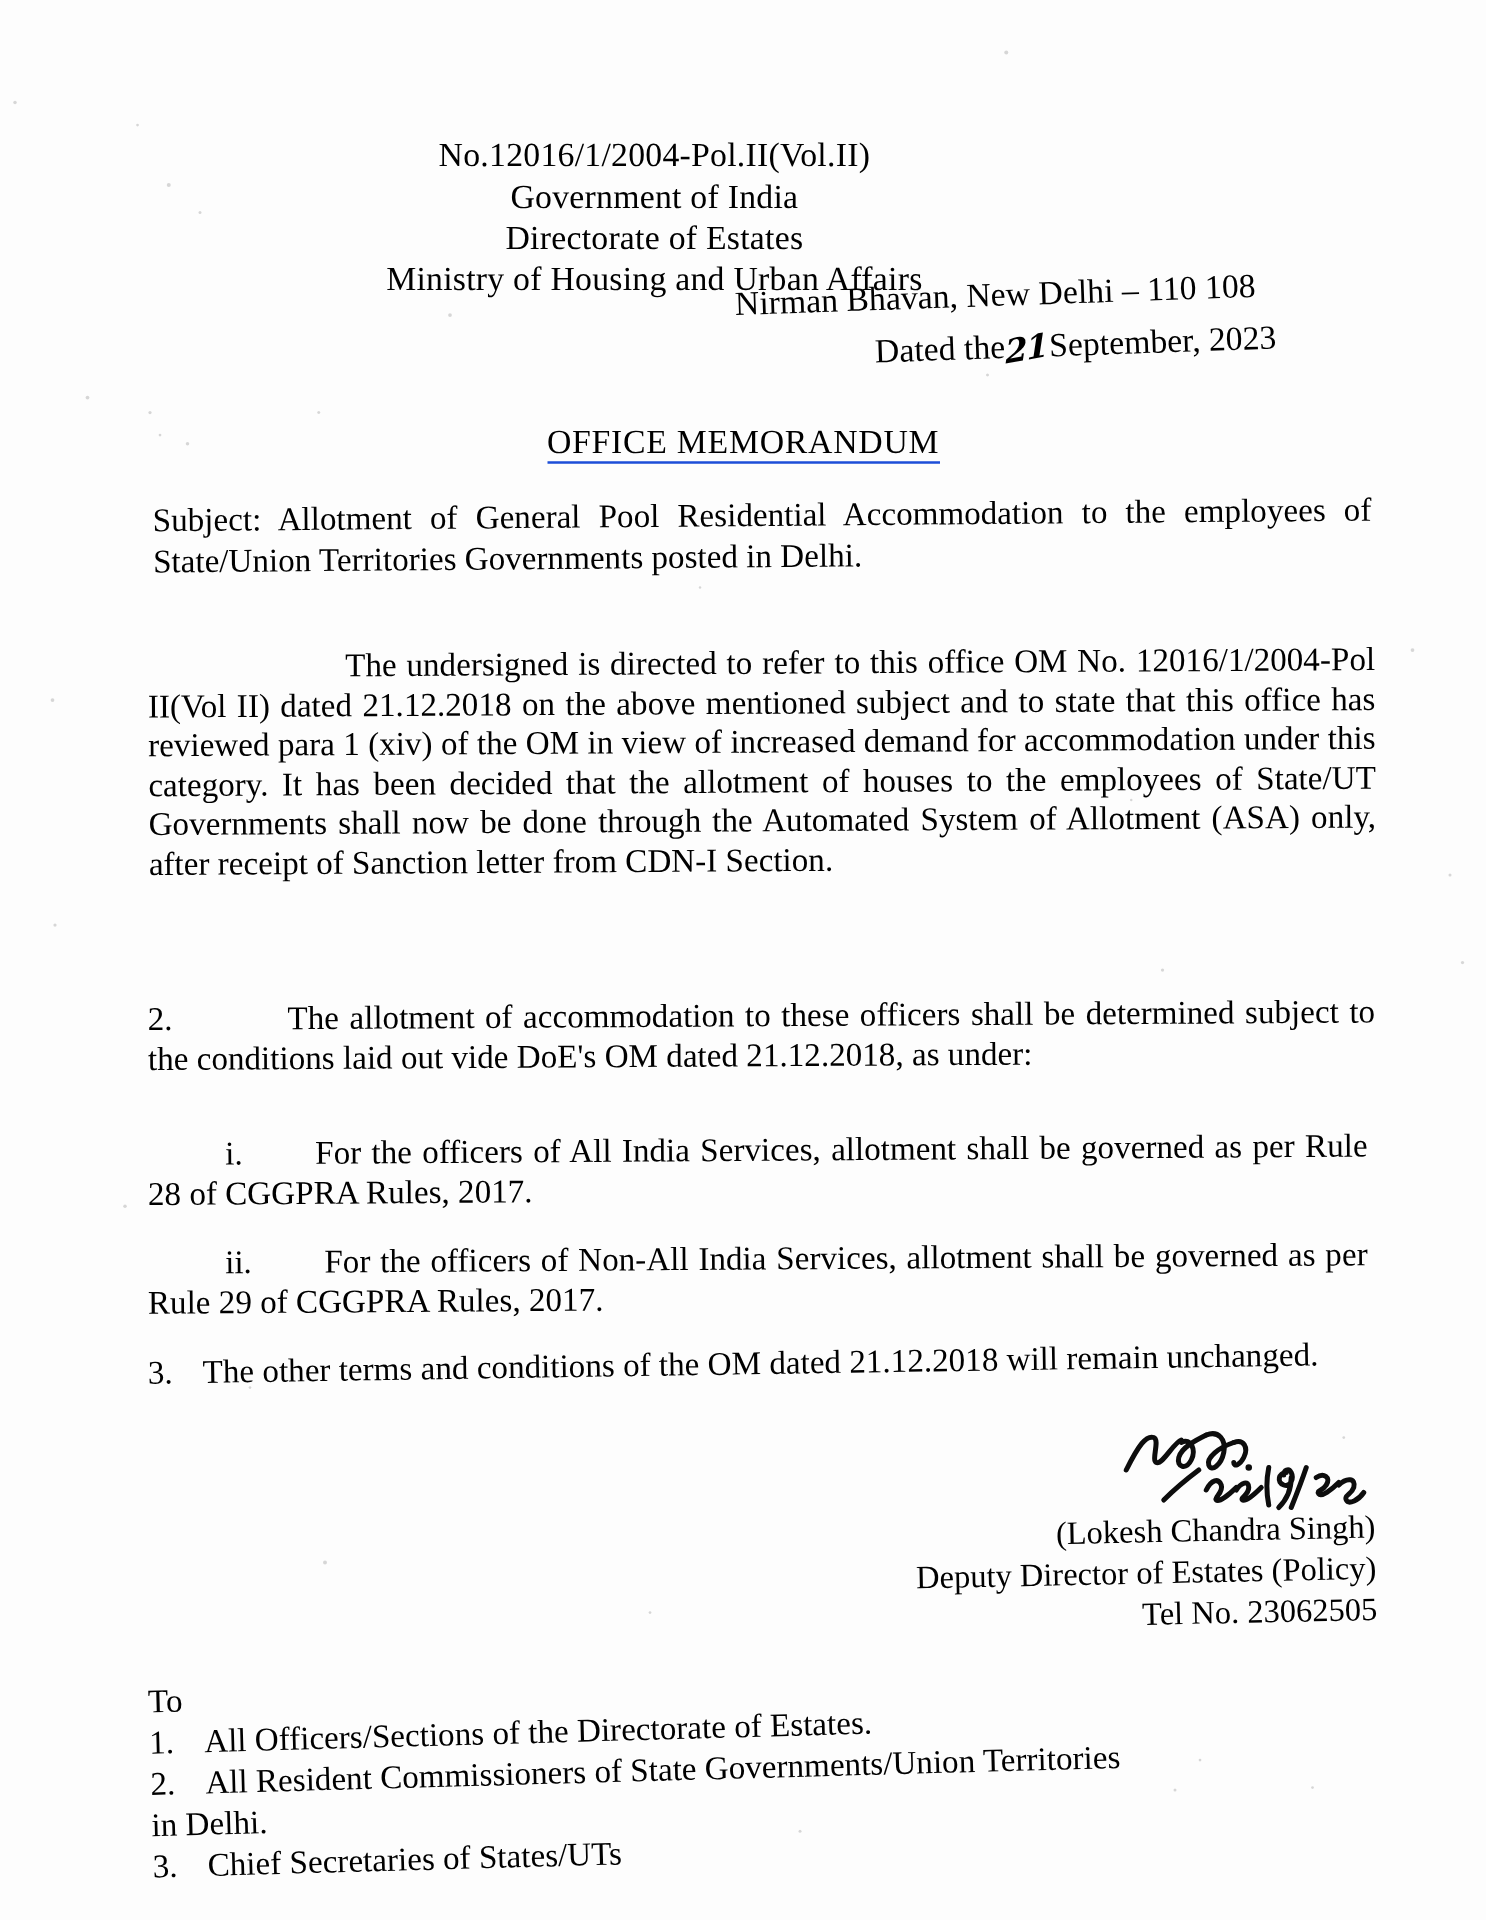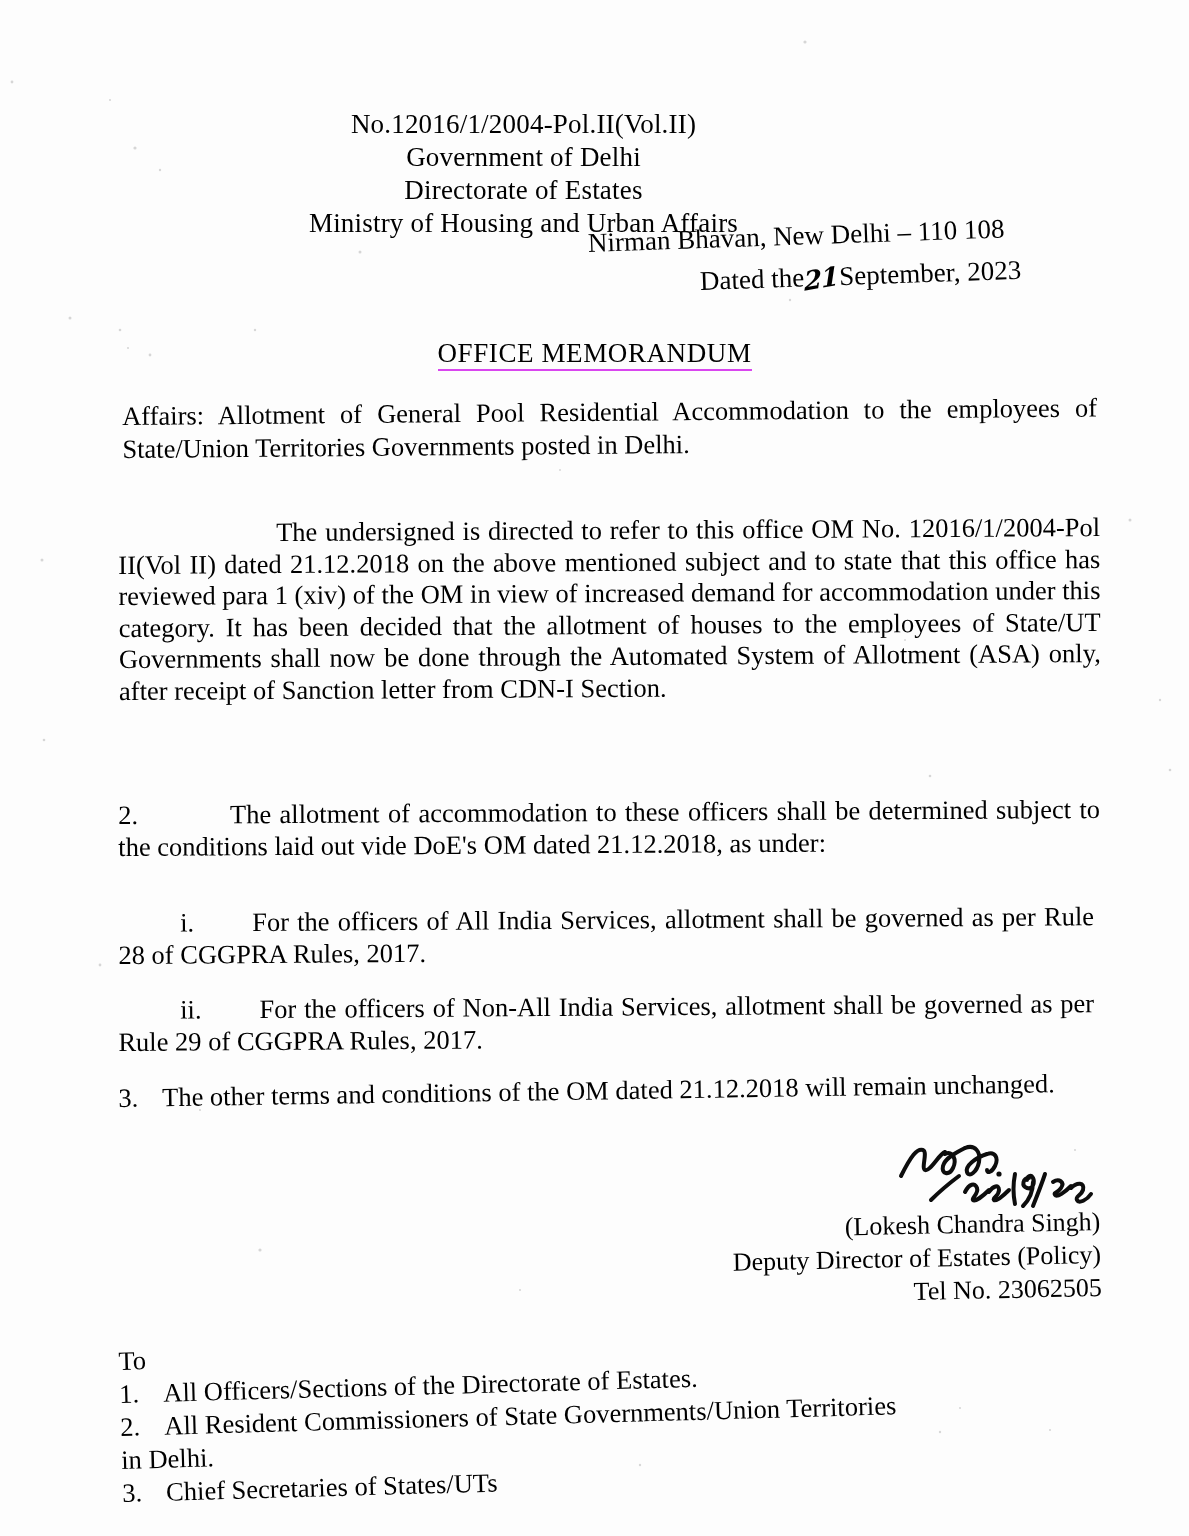--- a/index.html
+++ b/index.html
@@ -90,21 +90,21 @@
   .om-title {
     position: absolute;
     left: 0;
     top: 338px;
     width: 1189px;
     text-align: center;
     font-size: 27px;
     letter-spacing: 0.6px;
   }
   .om-title span {
-    border-bottom: 2px solid #d946ef;
+    border-bottom: 2px solid #1d4ed8;
     padding-bottom: 1px;
   }
 
   
   .subject {
     position: absolute;
     left: 122px;
     top: 400px;
     width: 975px;
     font-size: 26.5px;
@@ -222,36 +222,36 @@
         <circle cx="520" cy="1290" r="1.1"></circle>
       <circle cx="1075" cy="1150" r="1.1"></circle>
         <circle cx="320" cy="690" r="1.0"></circle>
     </g>
   </svg>
 
   <div class="doc-body">
 
     <div class="header-block">
       <span class="header-line hdr-1">No.12016/1/2004-Pol.II(Vol.II)</span>
-      <span class="header-line hdr-2">Government of Delhi</span>
+      <span class="header-line hdr-2">Government of India</span>
       <span class="header-line hdr-4">Directorate of Estates</span>
       <span class="header-line hdr-3">Ministry of Housing and Urban Affairs</span>
     </div>
 
     <div class="addr-wrap">
       <span class="addr-line addr-city">Nirman Bhavan, New Delhi – 110 108</span>
       <span class="addr-line addr-date"><span>Dated the</span><span class="hand-date">21</span><span>September, 2023</span></span>
     </div>
 
     <div class="om-title">
       <span>OFFICE MEMORANDUM</span>
     </div>
 
     <div class="subject">
-      <span>Affairs:</span>
+      <span>Subject:</span>
       <span>Allotment of General Pool Residential Accommodation to the employees of State/Union Territories Governments posted in Delhi.</span>
     </div>
 
     <div class="para p1">
       <span>The undersigned is directed to refer to this office OM No. 12016/1/2004-Pol II(Vol II) dated 21.12.2018  on the above mentioned subject  and to state that this office has reviewed para 1 (xiv)  of the OM in view of  increased demand for accommodation under this category. It has been decided that  the allotment of houses to the employees of State/UT  Governments  shall  now  be  done through  the  Automated System of Allotment (ASA) only, after receipt of Sanction letter from CDN-I Section.</span>
     </div>
 
     <div class="para p2">
       <span class="numlead">2.</span><span>The allotment of accommodation to these officers shall be determined subject to the conditions laid out vide DoE's OM dated 21.12.2018, as under:</span>
     </div>

